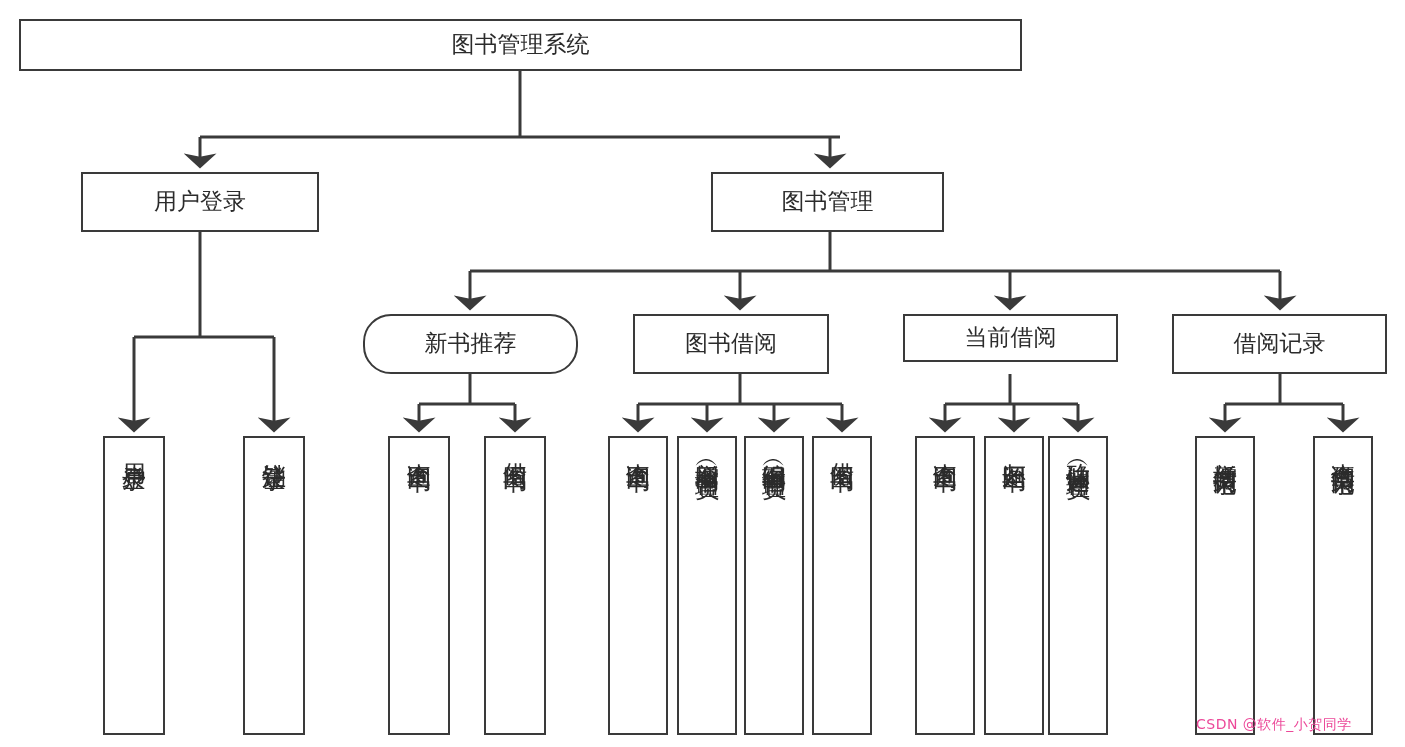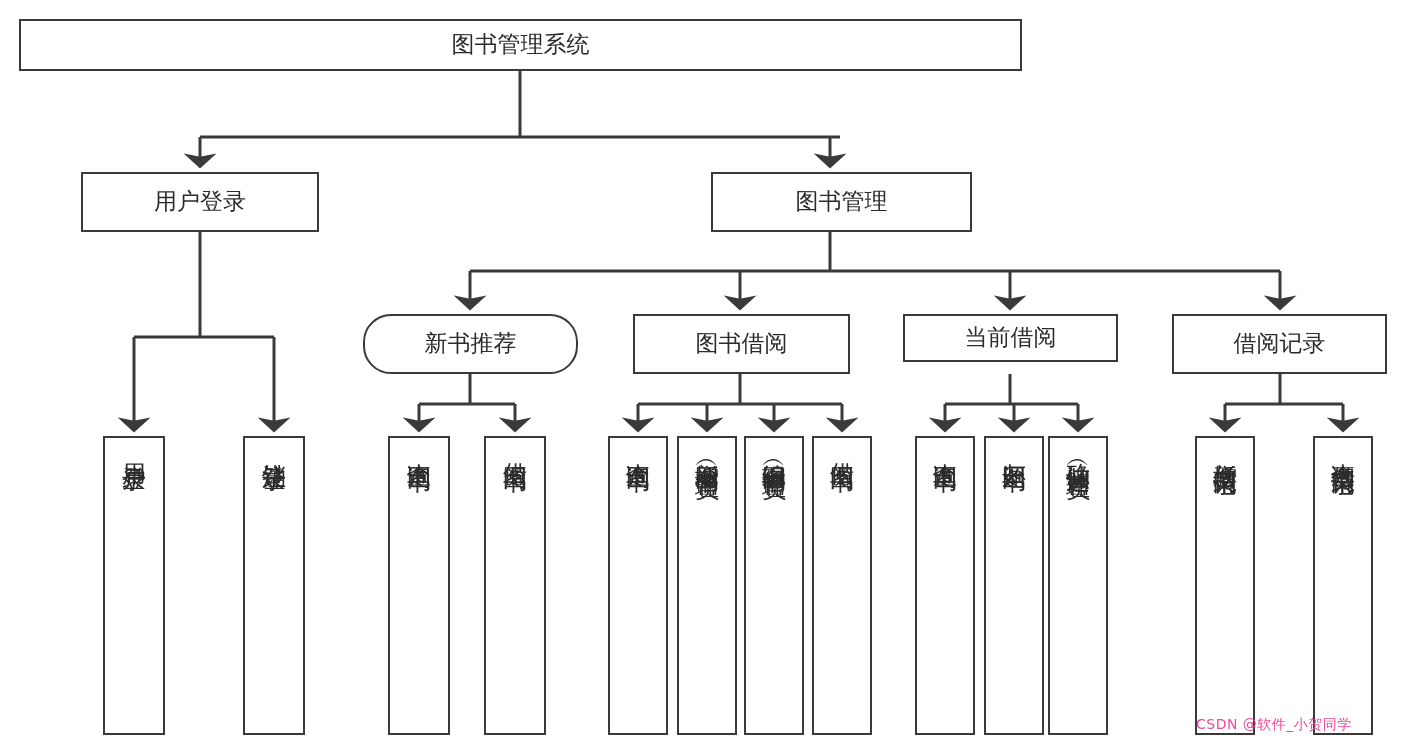--- a/index.html
+++ b/index.html
@@ -120,28 +120,28 @@
     </g>
   </svg>
 
   <div class="node h-node" style="left:19px;top:11px;width:1003px;height:52px;margin-top:8px;">
     <span class="label">图书管理系统</span>
   </div>
 
   <div class="node h-node" style="left:81px;top:172px;width:238px;height:60px;">
     <span class="label">用户登录</span>
   </div>
-  <div class="node h-node" style="left:711px;top:172px;width:261px;height:60px;">
+  <div class="node h-node" style="left:711px;top:172px;width:233px;height:60px;">
     <span class="label">图书管理</span>
   </div>
 
   <div class="node h-node" style="left:363px;top:314px;width:215px;height:60px;border-radius:28px;">
     <span class="label">新书推荐</span>
   </div>
-  <div class="node h-node" style="left:633px;top:314px;width:217px;height:60px;">
+  <div class="node h-node" style="left:633px;top:314px;width:196px;height:60px;">
     <span class="label">图书借阅</span>
   </div>
   <div class="node h-node" style="left:903px;top:314px;width:215px;height:48px;">
     <span class="label">当前借阅</span>
   </div>
   <div class="node h-node" style="left:1172px;top:314px;width:215px;height:60px;align-items:center;">
     <span class="label">借阅记录</span>
   </div>
 
   <div class="node v-node" style="left:103px;top:436px;width:62px;height:299px;">

